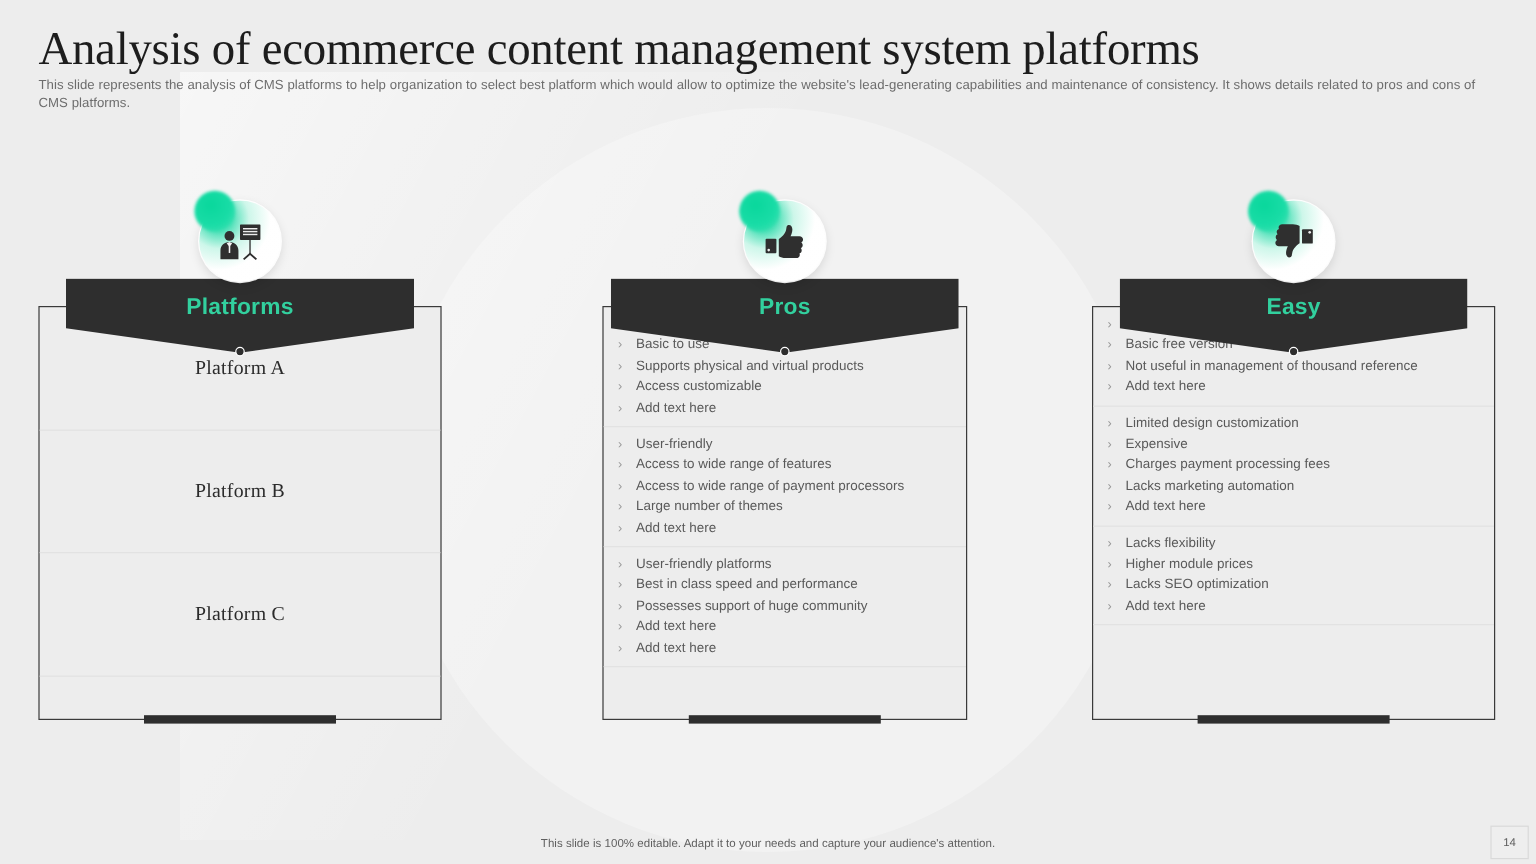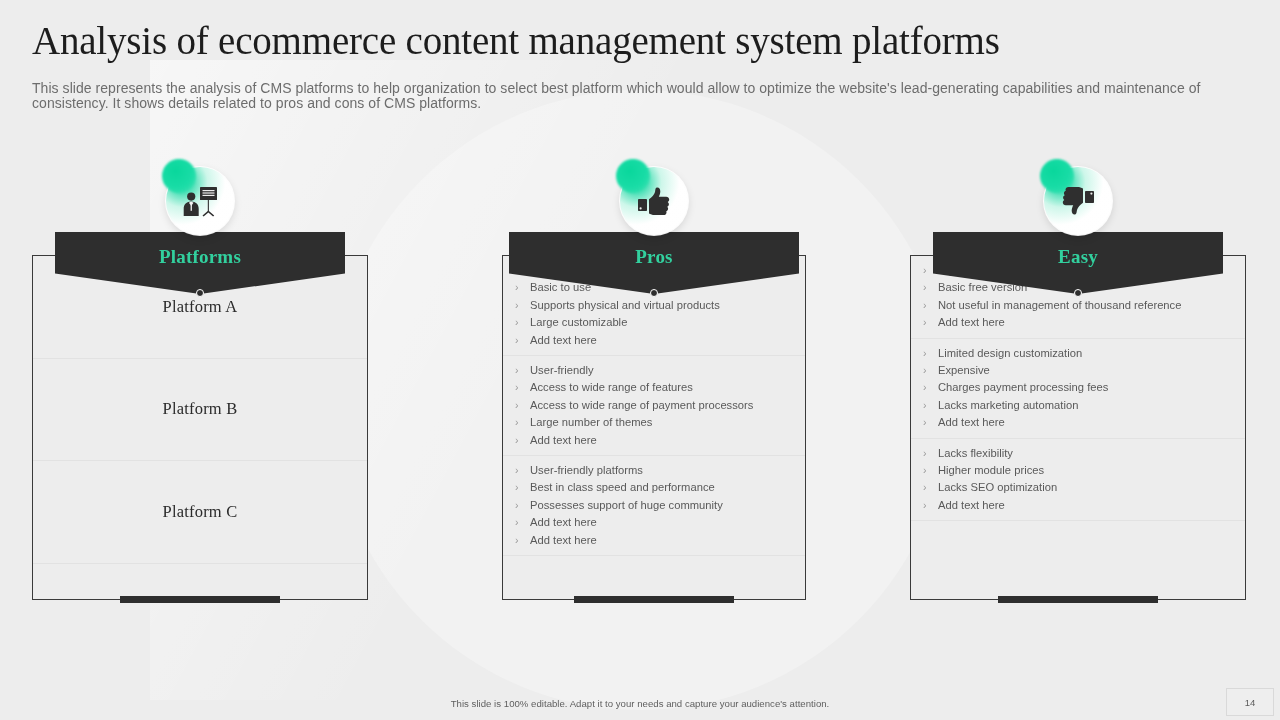--- a/index.html
+++ b/index.html
@@ -50,22 +50,22 @@
   #page-title {
     font-family: "Liberation Serif", serif;
     font-size: 39px;
     font-weight: 400;
     letter-spacing: -0.2px;
     color: #1d1d1d;
     line-height: 46px;
     white-space: nowrap;
   }
   #page-subtitle {
-    margin-top: 17px;
-    font-size: 14px;
+    margin-top: 0;
+    font-size: 11px;
     line-height: 14.5px;
     color: #6d6d6d;
     width: 1214px;
     letter-spacing: 0.05px;
   }
 
   
   .column {
     position: absolute;
     top: 255px;
@@ -102,21 +102,21 @@
     height: 62px;
     background: #2e2e2e;
     clip-path: polygon(0 0, 100% 0, 100% 67%, 50% 100%, 0 67%);
     display: flex;
     align-items: flex-start;
     justify-content: center;
     z-index: 3;
     filter: drop-shadow(0 1px 2px rgba(0,0,0,.18));
   }
   .banner-label {
-    font-family: Liberation Serif, serif;
+    font-family: Liberation Sans, sans-serif;
     font-size: 19px;
     font-weight: 700;
     color: #32d09e;
     margin-top: 14px;
     letter-spacing: .2px;
   }
   .banner-dot {
     position: absolute;
     left: 50%;
     transform: translateX(-50%);
@@ -212,21 +212,21 @@
     bottom: 11px;
     text-align: center;
     font-size: 9.6px;
     color: #5f5f5f;
     letter-spacing: .02px;
   }
   #page-number {
     position: absolute;
     right: 6px;
     bottom: 4px;
-    width: 48px;
+    width: 32px;
     height: 28px;
     border: 1px solid #d9d9d9;
     background: #eeeeee;
     display: flex;
     align-items: center;
     justify-content: center;
     font-size: 9.5px;
     color: #5c5c5c;
   }
 </style>
@@ -310,21 +310,21 @@
         <div class="bullet">
           <span class="bullet-chevron">›</span>
           <span class="bullet-text">Basic to use</span>
         </div>
         <div class="bullet">
           <span class="bullet-chevron">›</span>
           <span class="bullet-text">Supports physical and virtual products</span>
         </div>
         <div class="bullet">
           <span class="bullet-chevron">›</span>
-          <span class="bullet-text">Large customizable</span>
+          <span class="bullet-text">Access customizable</span>
         </div>
         <div class="bullet">
           <span class="bullet-chevron">›</span>
           <span class="bullet-text">Add text here</span>
         </div>
       </div>
 
       <div class="bullet-group">
         <div class="bullet">
           <span class="bullet-chevron">›</span>

